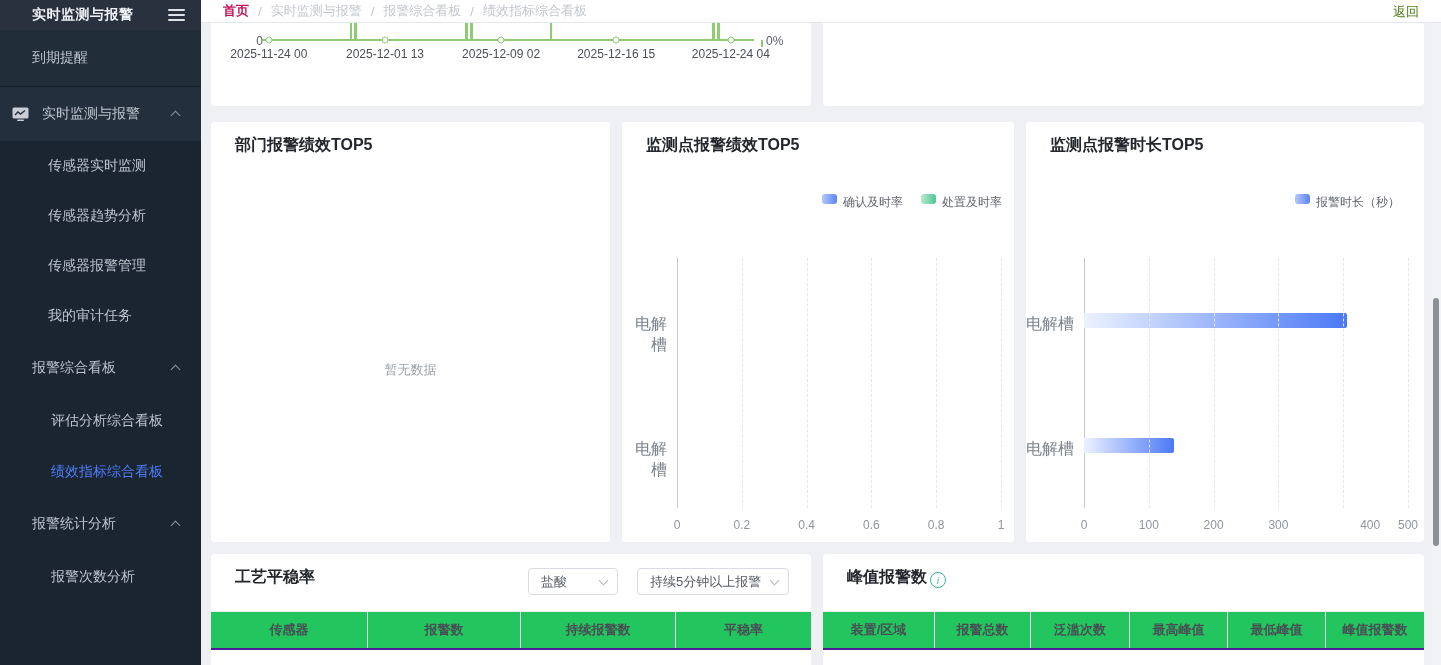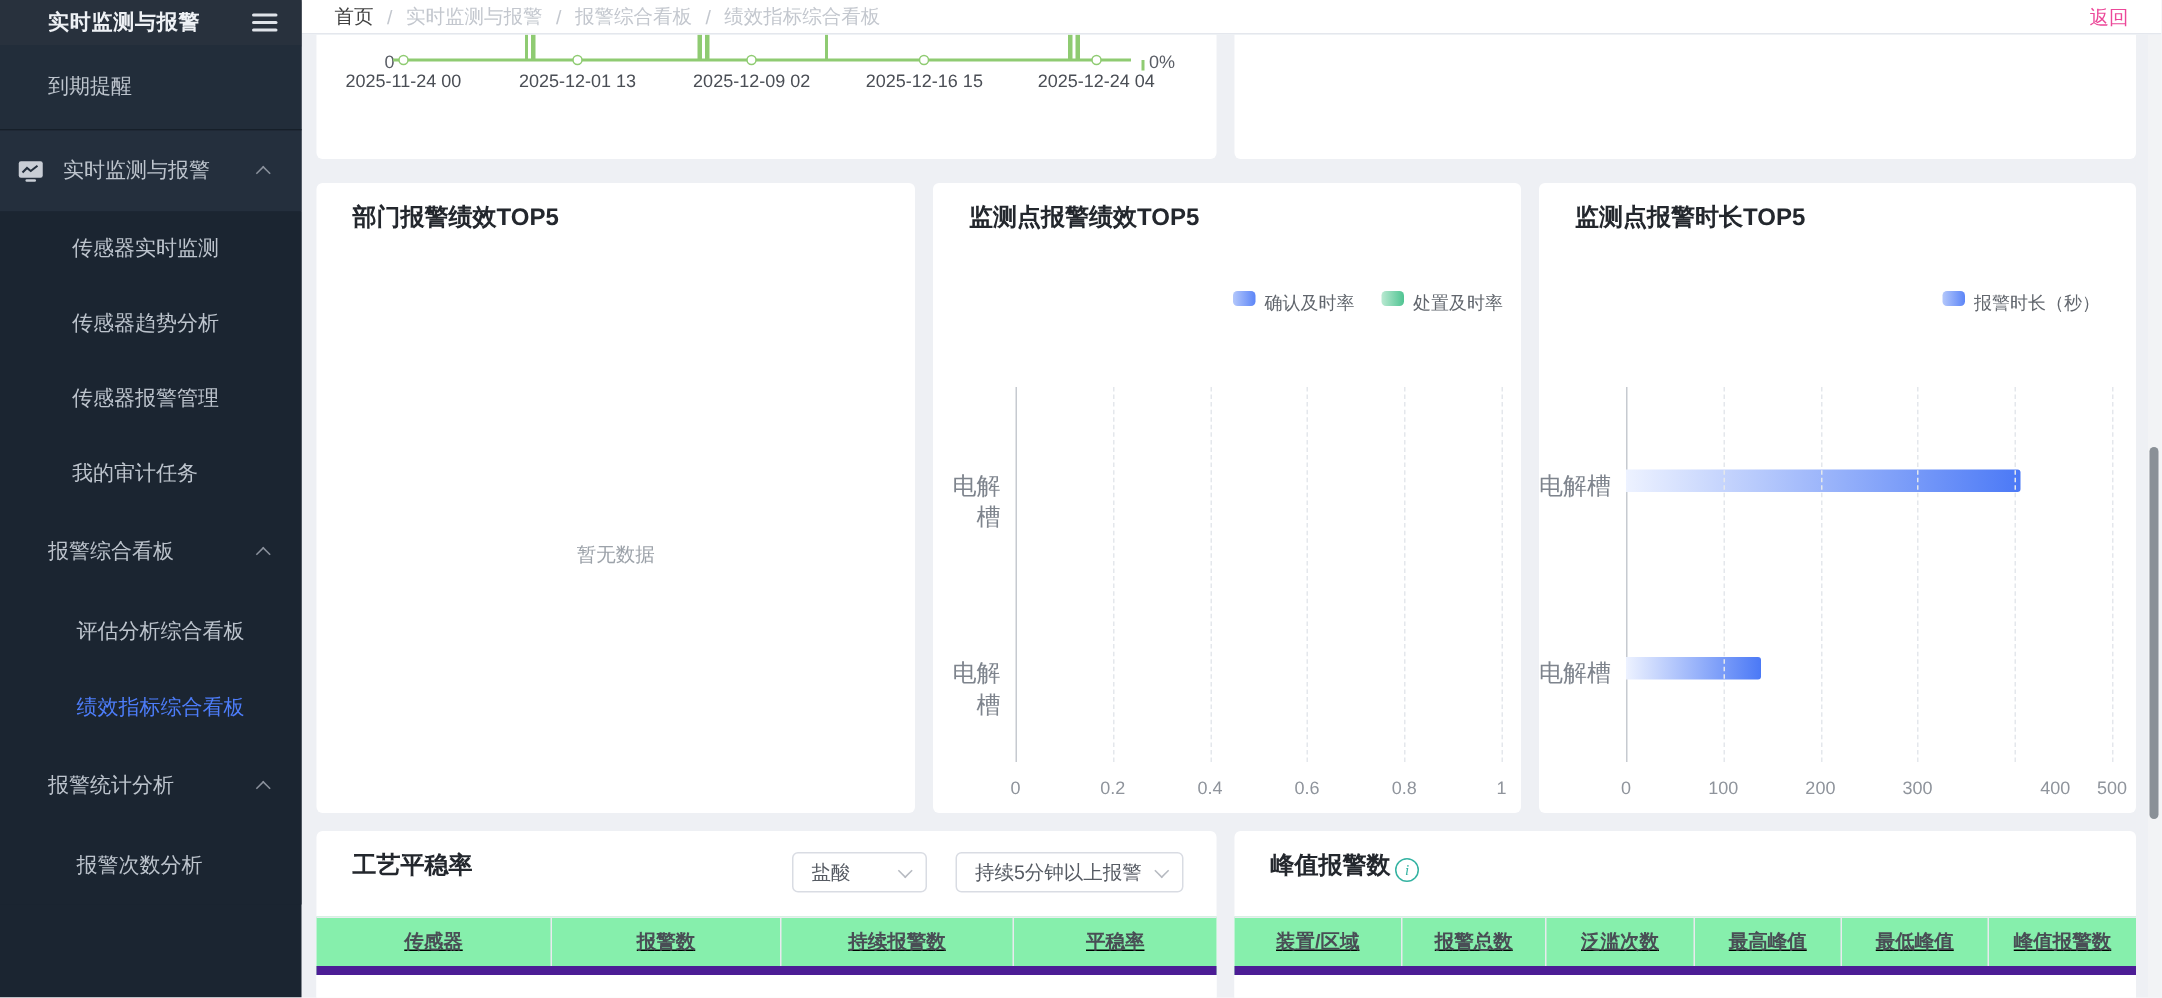--- a/index.html
+++ b/index.html
@@ -31,23 +31,23 @@
     border-right:1.6px solid #8b929d; transform:rotate(-45deg); margin-left:auto;
     margin-right:22px; margin-top:3px; }
 
   
   .content { position:absolute; left:201px; top:0; width:1240px; height:665px;
     background:#eef0f4; }
   .crumbbar { position:absolute; left:0; top:0; width:1240px; height:23px; background:#fff;
     border-bottom:1px solid #e4e7ed; display:flex; align-items:center; padding-left:22px;
     font-size:13px; z-index:4; }
   .crumb { color:#c3c7ce; }
-  .crumb.first { color:#404040; font-weight:400; }
+  .crumb.first { color:#be185d; font-weight:700; }
   .sep::before { content:"/"; color:#c3c7ce; margin:0 9px; }
-  .back { position:absolute; right:22px; top:3px; color:#ec4899; font-size:13px;
+  .back { position:absolute; right:22px; top:3px; color:#4d7c0f; font-size:13px;
     cursor:pointer; text-decoration:none; }
 
   .card { position:absolute; background:#fff; border-radius:4px; }
   .card h3 { position:absolute; left:24px; top:13px; font-size:16px; color:#23272d;
     font-weight:bold; }
 
   .card-trend { left:10px;  top:23px;  width:600px; height:83px; border-radius:0 0 4px 4px; }
   .card-empty { left:622px; top:23px;  width:601px; height:83px; border-radius:0 0 4px 4px; }
   .card-dept  { left:10px;  top:122px; width:399px; height:420px; }
   .card-point { left:421px; top:122px; width:392px; height:420px; }
@@ -113,21 +113,21 @@
   .select span { margin-right:8px; }
 
   
   .info { position:absolute; left:107px; top:18px; width:16px; height:16px; border-radius:50%;
     border:1.5px solid #35b3a2; color:#35b3a2; font-size:10px; display:flex; align-items:center;
     justify-content:center; cursor:pointer; }
   .info::before { content:"i"; font-style:italic; font-family:"Liberation Serif",serif; }
 
   
   .thead { position:absolute; left:0; right:0; top:57px; height:39px; display:flex;
-    background:#86efac; border-top:1px solid #eaecf0; border-bottom:6px solid #4c1d95;text-decoration:underline; }
+    background:#22c55e; border-top:1px solid #eaecf0; border-bottom:2px solid #4c1d95; }
   .th { display:flex; align-items:center; justify-content:center; font-size:13px;
     font-weight:bold; color:#494e55; border-right:1px solid #e8eaee; }
   .th:last-child { border-right:none; }
   .tbody { position:absolute; left:0; right:0; top:96px; bottom:0; background:#fff; }
 
   
   .scroll-track { position:absolute; right:0; top:23px; bottom:0; width:9px; background:#f2f3f5; }
   .scroll-thumb { position:absolute; left:1px; top:275px; width:6px; height:248px;
     background:#8a9097; border-radius:3px; cursor:pointer; }
 </style>

